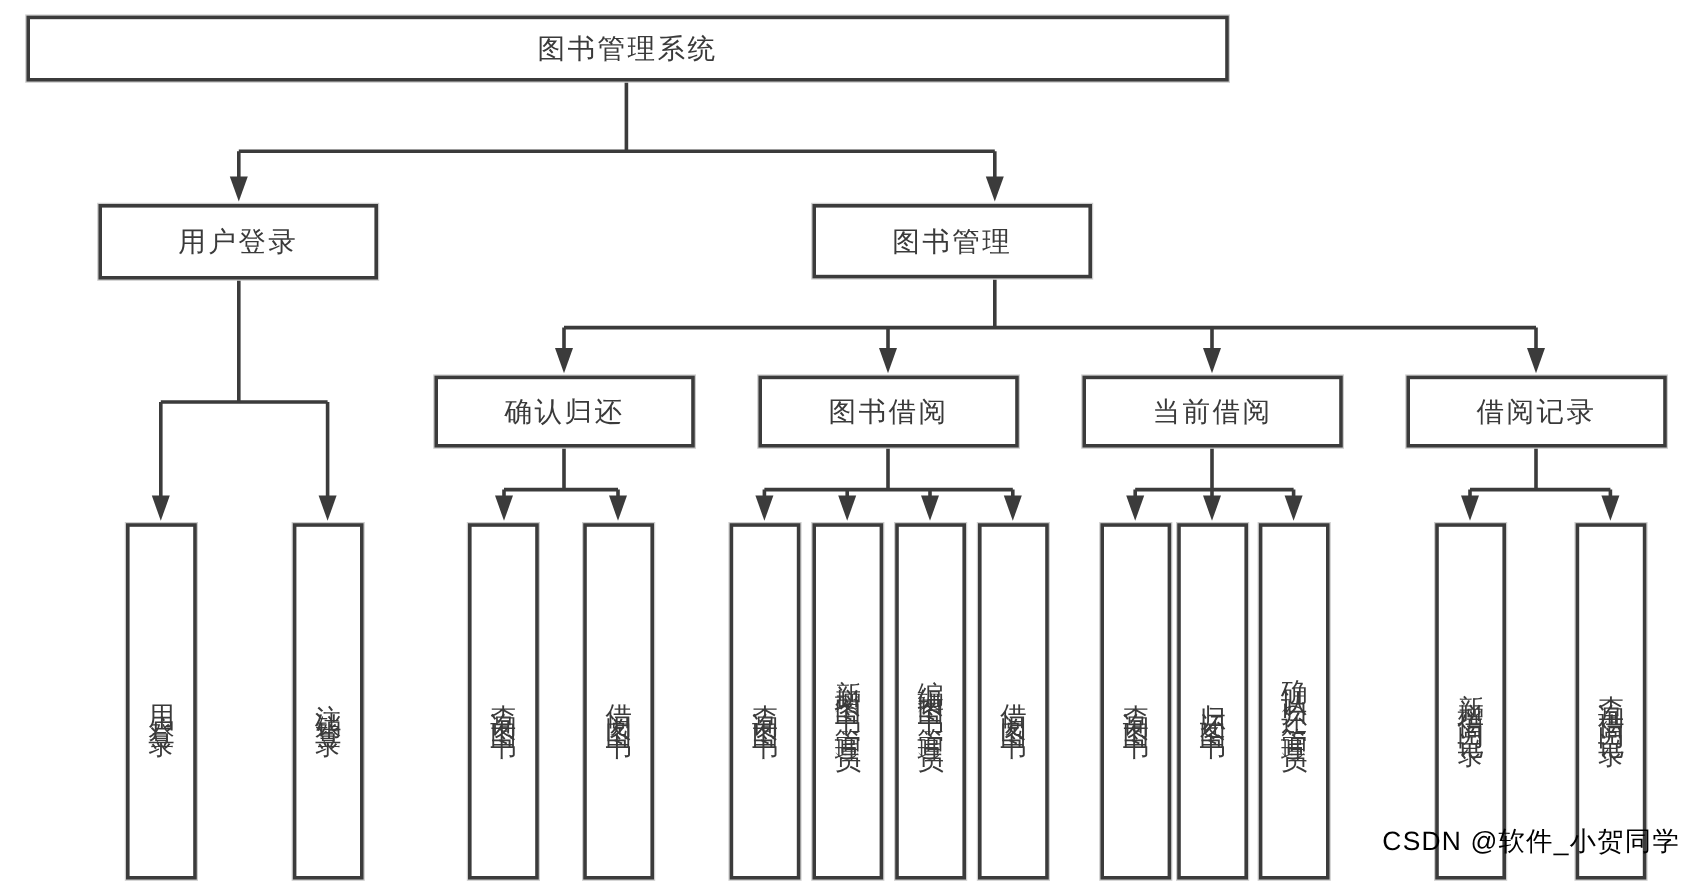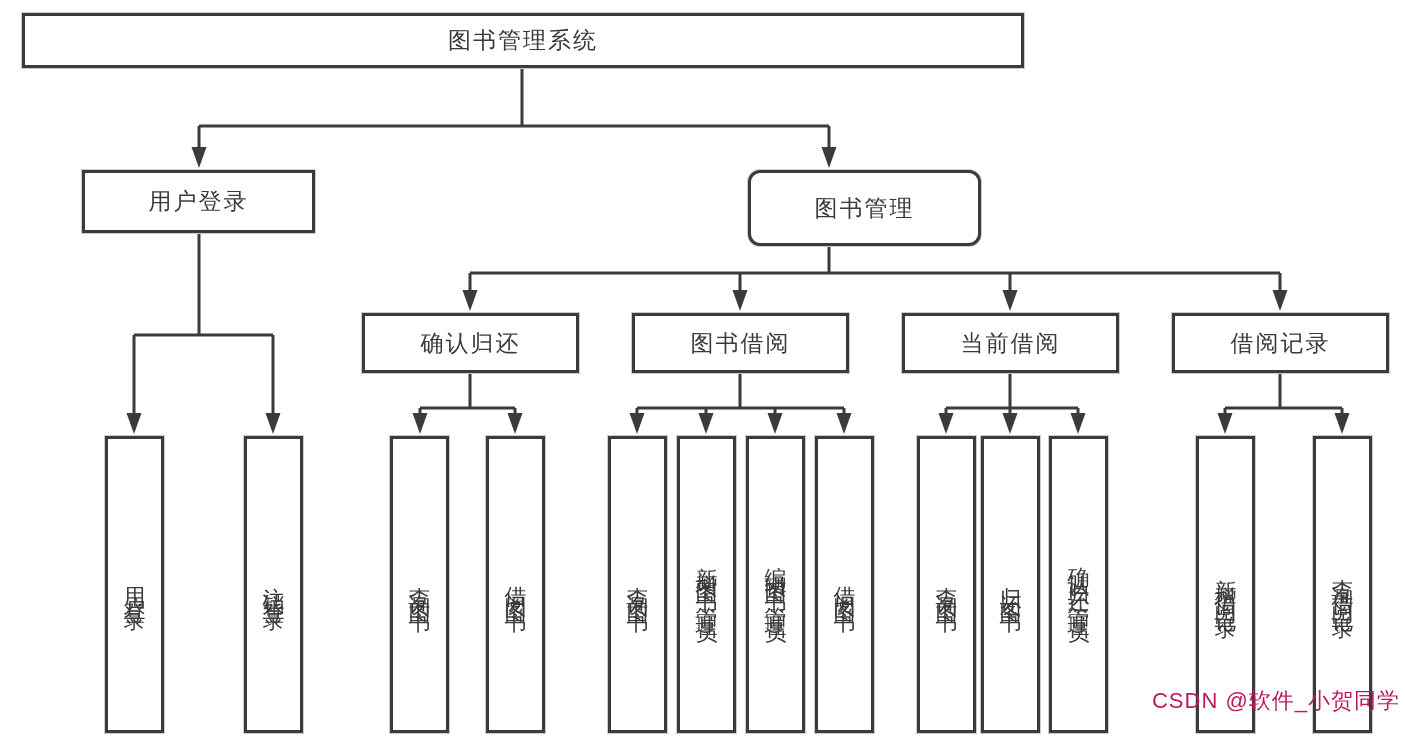--- a/index.html
+++ b/index.html
@@ -44,21 +44,21 @@
     font-size: 22px;
     letter-spacing: 8px;
     line-height: 1.1;
   }
   .watermark {
     position: absolute;
     top: 686px;
     right: 5px;
     font-size: 22px;
     letter-spacing: 1px;
-    color: #be185d;
+    color: #000000;
     z-index: 5;
     white-space: nowrap;
   }
 </style>
 </head>
 <body>
 
 <div class="canvas">
 
   <svg class="connectors" viewBox="0 0 1405 747" xmlns="http://www.w3.org/2000/svg">
@@ -97,21 +97,21 @@
       <polygon points="1002.5,413 1017.5,413 1010,434"></polygon>
       <polygon points="1070.5,413 1085.5,413 1078,434"></polygon>
       <polygon points="1217.5,413 1232.5,413 1225,434"></polygon>
       <polygon points="1334.5,413 1349.5,413 1342,434"></polygon>
     </g>
   </svg>
 
   <div class="node h" style="left:22px; top:13px; width:1002px; height:55px;">图书管理系统</div>
 
   <div class="node h" style="left:82px; top:170px; width:233px; height:63px;">用户登录</div>
-  <div class="node h" style="left:748px; top:170px; width:233px; height:76px;border-radius:12px;">图书管理</div>
+  <div class="node h" style="left:677px; top:170px; width:233px; height:62px;">图书管理</div>
 
   <div class="node h" style="left:362px; top:313px; width:217px; height:60px;">确认归还</div>
   <div class="node h" style="left:902px; top:313px; width:217px; height:60px;">当前借阅</div>
   <div class="node h" style="left:632px; top:313px; width:217px; height:60px;">图书借阅</div>
   <div class="node h" style="left:1172px; top:313px; width:217px; height:60px;">借阅记录</div>
 
   <div class="node v" style="left:105px; top:436px; width:59px; height:297px;">用户登录</div>
   <div class="node v" style="left:244px; top:436px; width:59px; height:297px;">注销登录</div>
 
   <div class="node v" style="left:390px; top:436px; width:59px; height:297px;">查询图书</div>

